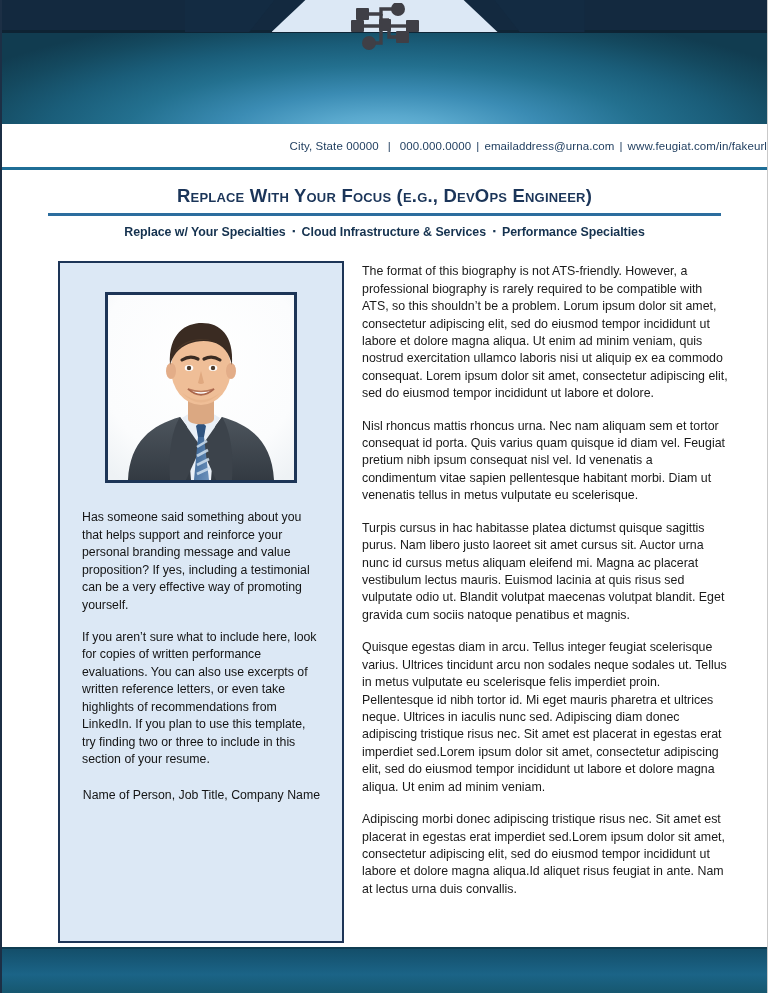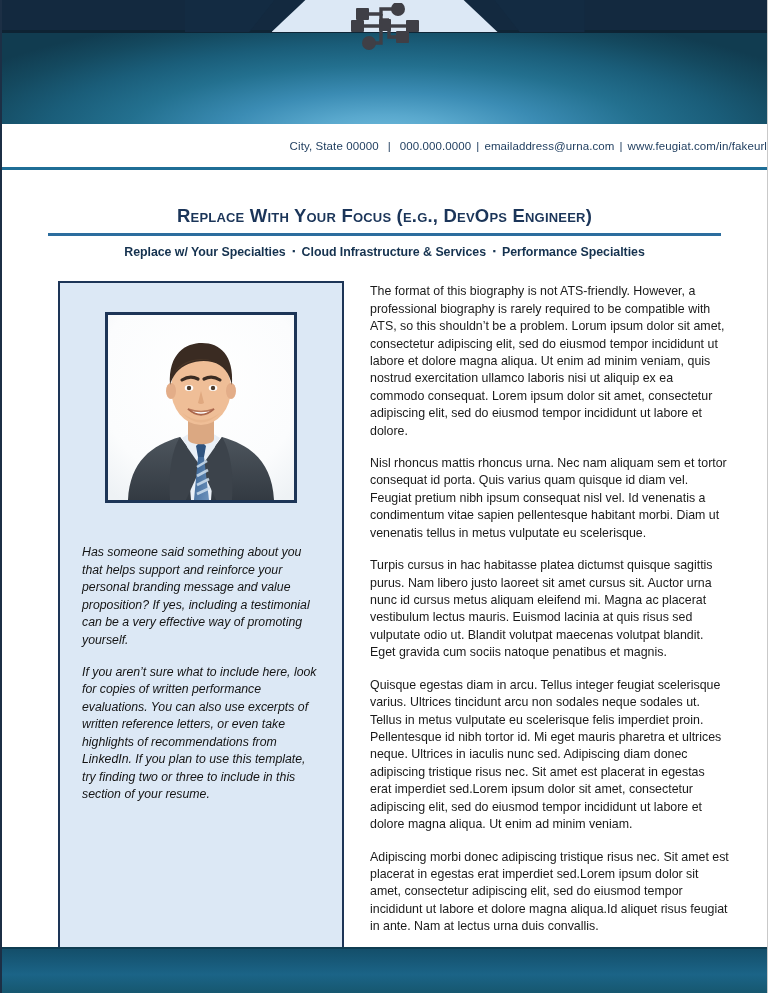--- a/index.html
+++ b/index.html
@@ -120,21 +120,21 @@
     background: #1f6e96;
     margin: 0 0 0 0;
   }
   .contact-rule-thin {
     height: 1px;
     background: #ffffff;
   }
 
   
   .focus-wrap {
-    padding: 34px 46px 0 46px;
+    padding: 14px 46px 0 46px;
   }
   .focus-title {
     text-align: center;
     color: #1b3559;
     font-size: 18.5px;
     font-weight: bold;
     font-variant: small-caps;
     letter-spacing: .2px;
     line-height: 1.15;
   }
@@ -179,39 +179,38 @@
     width: 186px;
     height: 185px;
     margin: 7px auto 0 auto;
     border: 3px solid #1d3557;
     background: #ffffff;
     overflow: hidden;
     position: relative;
   }
   .photo-frame svg { display: block; }
   .testimonial {
-    font-style: italic;
     font-size: 12.3px;
     line-height: 1.42;
     color: #141414;
-    margin-top: 41px;
+    margin-top: 26px;
   }
   .testimonial p { margin: 0 0 15px 0; }
   .testimonial p:last-child { margin-bottom: 0; }
   .attribution {
     text-align: right;
     font-size: 12.3px;
     line-height: 1.42;
     color: #141414;
     margin-top: 18px;
   }
 
   .col-right {
     flex: 1 1 auto;
-    padding-left: 26px;
+    padding-left: 18px;
     padding-top: 2px;
   }
   .bio p {
     margin: 0 0 15px 0;
     font-size: 12.4px;
     line-height: 1.405;
     color: #1a1a1a;
   }
   .bio p:last-child { margin-bottom: 0; }
 
@@ -358,20 +357,21 @@
 
             <path d="M74 98 q19 14 38 0 q-19 19 -38 0 Z" fill="#e0a87f" opacity=".35"></path>
           </svg>
         </div>
 
         <div class="testimonial">
           <p>Has someone said something about you that helps support and reinforce your personal branding message and value proposition? If yes, including a testimonial can be a very effective way of promoting yourself.</p>
           <p>If you aren’t sure what to include here, look for copies of written performance evaluations. You can also use excerpts of written reference letters, or even take highlights of recommendations from LinkedIn. If you plan to use this template, try finding two or three to include in this section of your resume.</p>
         </div>
 
+        <div class="attribution">Name of Person, Job Title, Company Name</div>
       </div>
     </div>
 
     <div class="col-right">
       <div class="bio">
         <p>The format of this biography is not ATS-friendly. However, a professional biography is rarely required to be compatible with ATS, so this shouldn’t be a problem. Lorum ipsum dolor sit amet, consectetur adipiscing elit, sed do eiusmod tempor incididunt ut labore et dolore magna aliqua. Ut enim ad minim veniam, quis nostrud exercitation ullamco laboris nisi ut aliquip ex ea commodo consequat. Lorem ipsum dolor sit amet, consectetur adipiscing elit, sed do eiusmod tempor incididunt ut labore et dolore.</p>
         <p>Nisl rhoncus mattis rhoncus urna. Nec nam aliquam sem et tortor consequat id porta. Quis varius quam quisque id diam vel. Feugiat pretium nibh ipsum consequat nisl vel. Id venenatis a condimentum vitae sapien pellentesque habitant morbi. Diam ut venenatis tellus in metus vulputate eu scelerisque.</p>
         <p>Turpis cursus in hac habitasse platea dictumst quisque sagittis purus. Nam libero justo laoreet sit amet cursus sit. Auctor urna nunc id cursus metus aliquam eleifend mi. Magna ac placerat vestibulum lectus mauris. Euismod lacinia at quis risus sed vulputate odio ut. Blandit volutpat maecenas volutpat blandit. Eget gravida cum sociis natoque penatibus et magnis.</p>
         <p>Quisque egestas diam in arcu. Tellus integer feugiat scelerisque varius. Ultrices tincidunt arcu non sodales neque sodales ut. Tellus in metus vulputate eu scelerisque felis imperdiet proin. Pellentesque id nibh tortor id. Mi eget mauris pharetra et ultrices neque. Ultrices in iaculis nunc sed. Adipiscing diam donec adipiscing tristique risus nec. Sit amet est placerat in egestas erat imperdiet sed.Lorem ipsum dolor sit amet, consectetur adipiscing elit, sed do eiusmod tempor incididunt ut labore et dolore magna aliqua. Ut enim ad minim veniam.</p>
         <p>Adipiscing morbi donec adipiscing tristique risus nec. Sit amet est placerat in egestas erat imperdiet sed.Lorem ipsum dolor sit amet, consectetur adipiscing elit, sed do eiusmod tempor incididunt ut labore et dolore magna aliqua.Id aliquet risus feugiat in ante. Nam at lectus urna duis convallis.</p>

